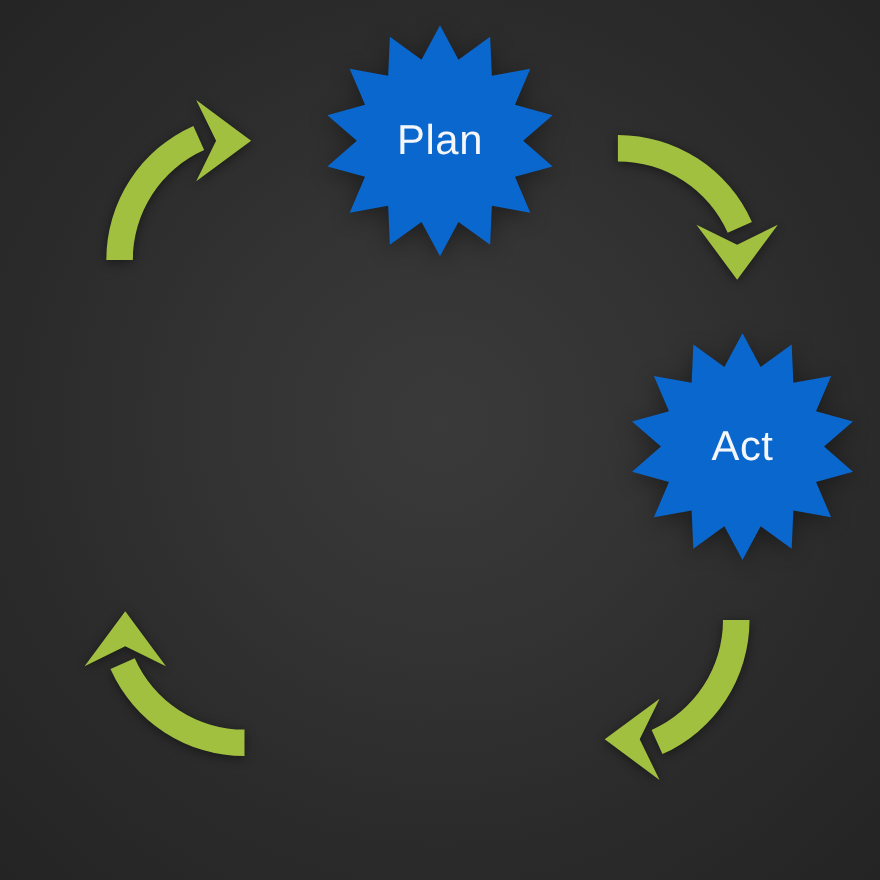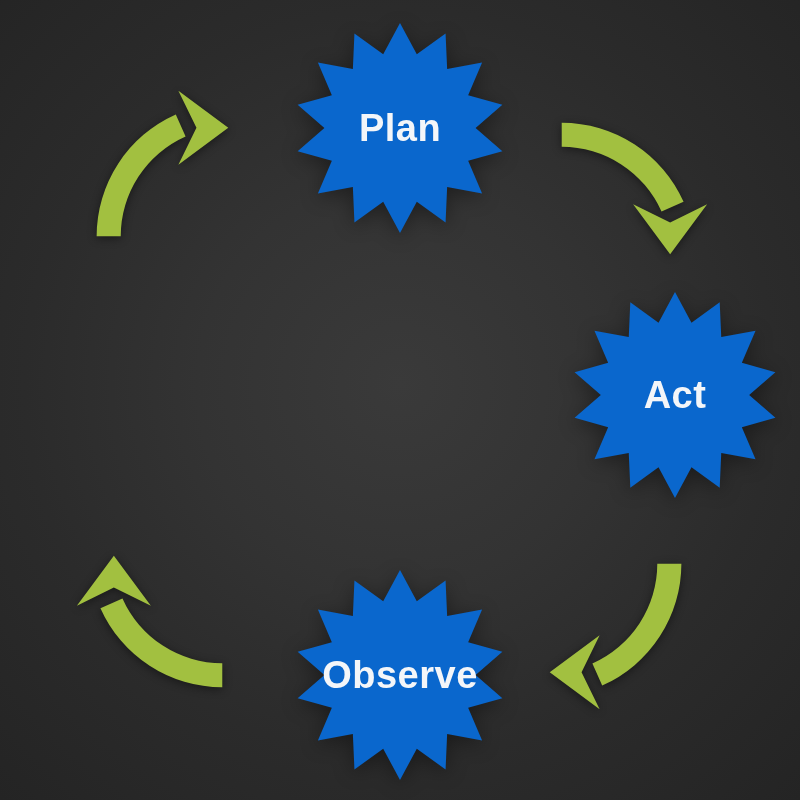--- a/index.html
+++ b/index.html
@@ -25,36 +25,36 @@
     height: 100%;
   }
   .node .label {
     position: absolute;
     inset: 0;
     display: flex;
     align-items: center;
     justify-content: center;
     color: #f4f6f9;
     font-size: 38px;
-    font-weight: 700;
+    font-weight: 400;
     letter-spacing: 0.5px;
     user-select: none;
   }
   .arrow {
     position: absolute;
     filter: drop-shadow(0 2px 5px rgba(0,0,0,0.45));
   }
   .arrow svg {
     display: block;
     width: 100%;
     height: 100%;
   }
   
   .node-plan    { left: 295px; top:  23px; width: 210px; height: 210px; }
-  .node-act     { left: 572px; top: 292px; width: 206px; height: 206px; }
+  .node-act     { left: 572px; top: 303px; width: 206px; height: 206px; }
   .node-reflect { left:  22px; top: 304px; width: 204px; height: 204px; }
   .node-observe { left: 295px; top: 570px; width: 210px; height: 210px; }
   
   .arrow-reflect-plan    { left:  82px; top:  90px; width: 148px; height: 148px; }
   .arrow-plan-act        { left: 560px; top: 108px; width: 148px; height: 148px; }
   .arrow-act-observe     { left: 548px; top: 562px; width: 148px; height: 148px; }
   .arrow-observe-reflect { left:  76px; top: 554px; width: 148px; height: 148px; }
 </style>
 </head>
 <body>
@@ -77,26 +77,20 @@
     <span class="label">Plan</span>
   </div>
 
   <div class="node node-act">
     <svg viewBox="0 0 200 200">
       <polygon points="100,0 116,29.8 143.4,9.9 144.9,43.7 178.2,37.7 164.9,68.8 197.5,77.8 172,100 197.5,122.2 164.9,131.2 178.2,162.3 144.9,156.3 143.4,190.1 116,170.2 100,200 84,170.2 56.6,190.1 55.1,156.3 21.8,162.3 35.1,131.2 2.5,122.2 28,100 2.5,77.8 35.1,68.8 21.8,37.7 55.1,43.7 56.6,9.9 84,29.8" fill="#0a67cd"></polygon>
     </svg>
     <span class="label">Act</span>
   </div>
 
-  <div class="node node-observe">
-    <svg viewBox="0 0 200 200">
-      <polygon points="100,0 116,29.8 143.4,9.9 144.9,43.7 178.2,37.7 164.9,68.8 197.5,77.8 172,100 197.5,122.2 164.9,131.2 178.2,162.3 144.9,156.3 143.4,190.1 116,170.2 100,200 84,170.2 56.6,190.1 55.1,156.3 21.8,162.3 35.1,131.2 2.5,122.2 28,100 2.5,77.8 35.1,68.8 21.8,37.7 55.1,43.7 56.6,9.9 84,29.8" fill="#0a67cd"></polygon>
-    </svg>
-    <span class="label">Observe</span>
-  </div>
 
 
   <div class="arrow arrow-plan-act">
     <svg viewBox="0 0 172 172">
         <use href="#curved-arrow"></use>
       </svg>
   </div>
 
   <div class="arrow arrow-act-observe">
     <svg viewBox="0 0 172 172">

